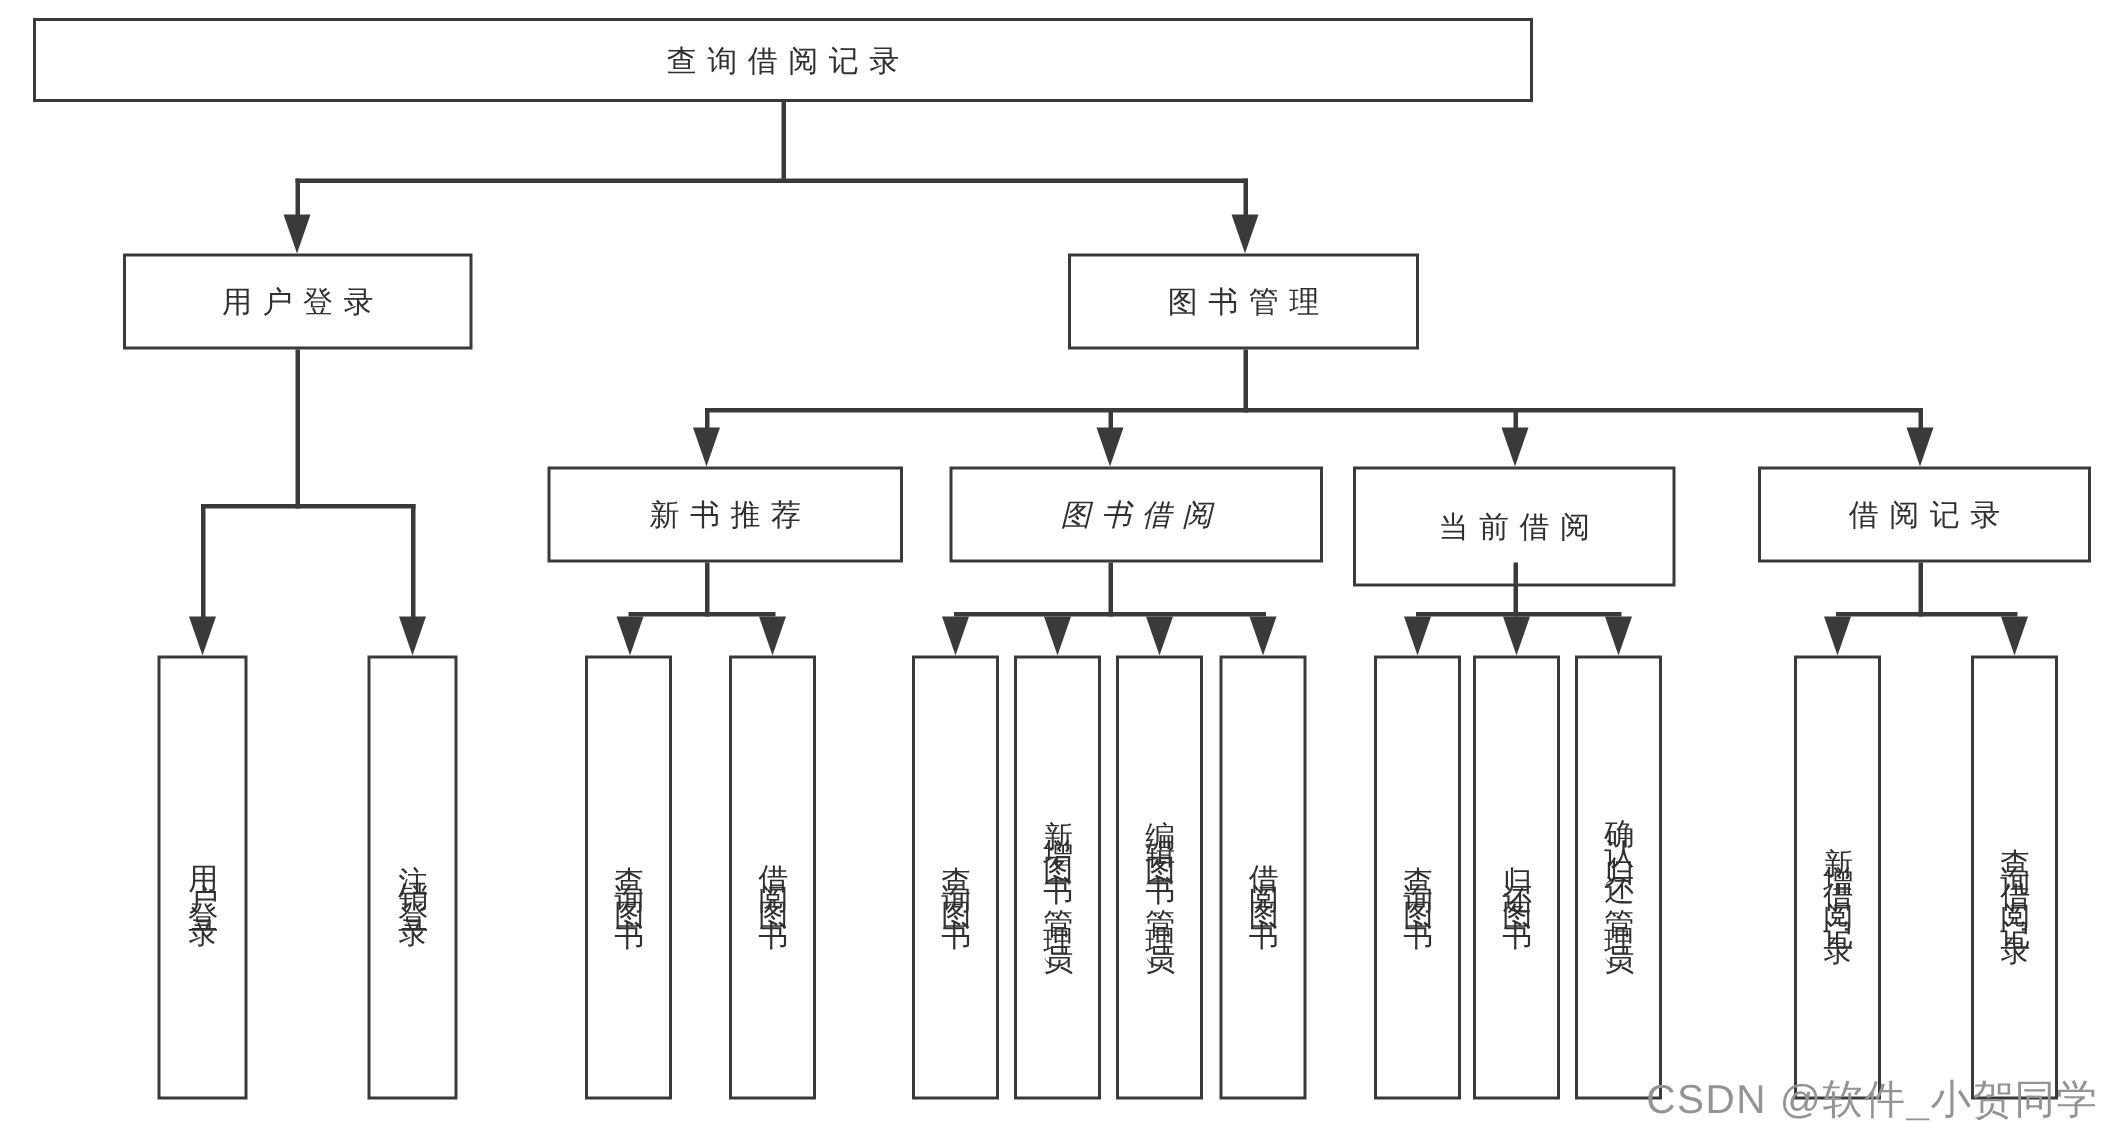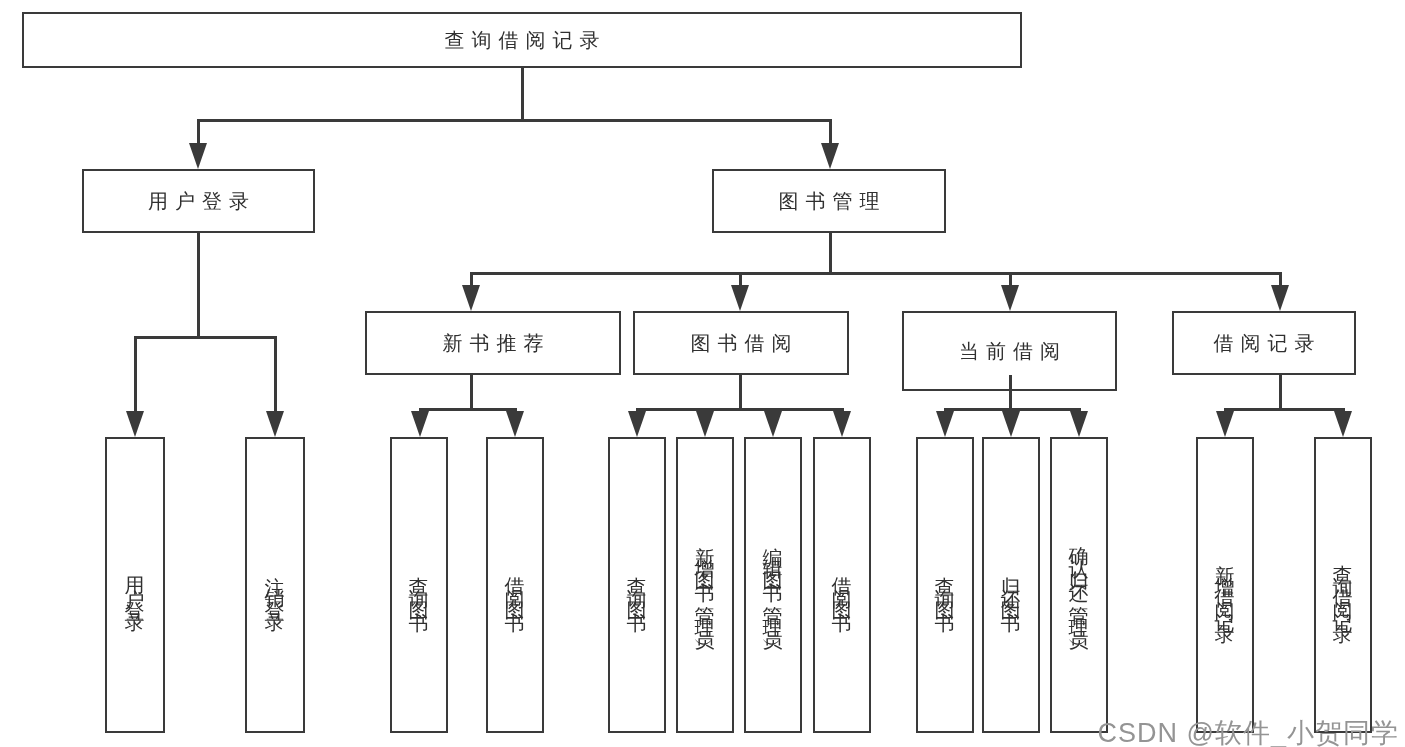--- a/index.html
+++ b/index.html
@@ -63,24 +63,24 @@
 </head>
 <body>
 
 <div class="stage">
 
   <div class="box hbox" style="left:22px;top:12px;width:1000px;height:56px;">查询借阅记录</div>
 
   <div class="box hbox" style="left:82px;top:169px;width:233px;height:64px;">用户登录</div>
   <div class="box hbox" style="left:712px;top:169px;width:234px;height:64px;">图书管理</div>
 
-  <div class="box hbox" style="left:365px;top:311px;width:256px;height:64px;">新书推荐</div>
-  <div class="box hbox" style="left:633px;top:311px;width:216px;height:64px;">图书借阅</div>
+  <div class="box hbox" style="left:365px;top:311px;width:237px;height:64px;">新书推荐</div>
+  <div class="box hbox" style="left:633px;top:311px;width:249px;height:64px;font-style:italic;">图书借阅</div>
   <div class="box hbox" style="left:902px;top:311px;width:215px;height:80px;">当前借阅</div>
-  <div class="box hbox" style="left:1172px;top:311px;width:184px;height:64px;">借阅记录</div>
+  <div class="box hbox" style="left:1172px;top:311px;width:222px;height:64px;">借阅记录</div>
 
   <div class="box vbox" style="left:105px;top:437px;width:60px;height:296px;">用户登录</div>
   <div class="box vbox" style="left:245px;top:437px;width:60px;height:296px;">注销登录</div>
 
   <div class="box vbox" style="left:390px;top:437px;width:58px;height:296px;">查询图书</div>
   <div class="box vbox" style="left:486px;top:437px;width:58px;height:296px;">借阅图书</div>
 
   <div class="box vbox" style="left:608px;top:437px;width:58px;height:296px;">查询图书</div>
   <div class="box vbox" style="left:676px;top:437px;width:58px;height:296px;">新增图书（管理员）</div>
   <div class="box vbox" style="left:744px;top:437px;width:58px;height:296px;">编辑图书（管理员）</div>

